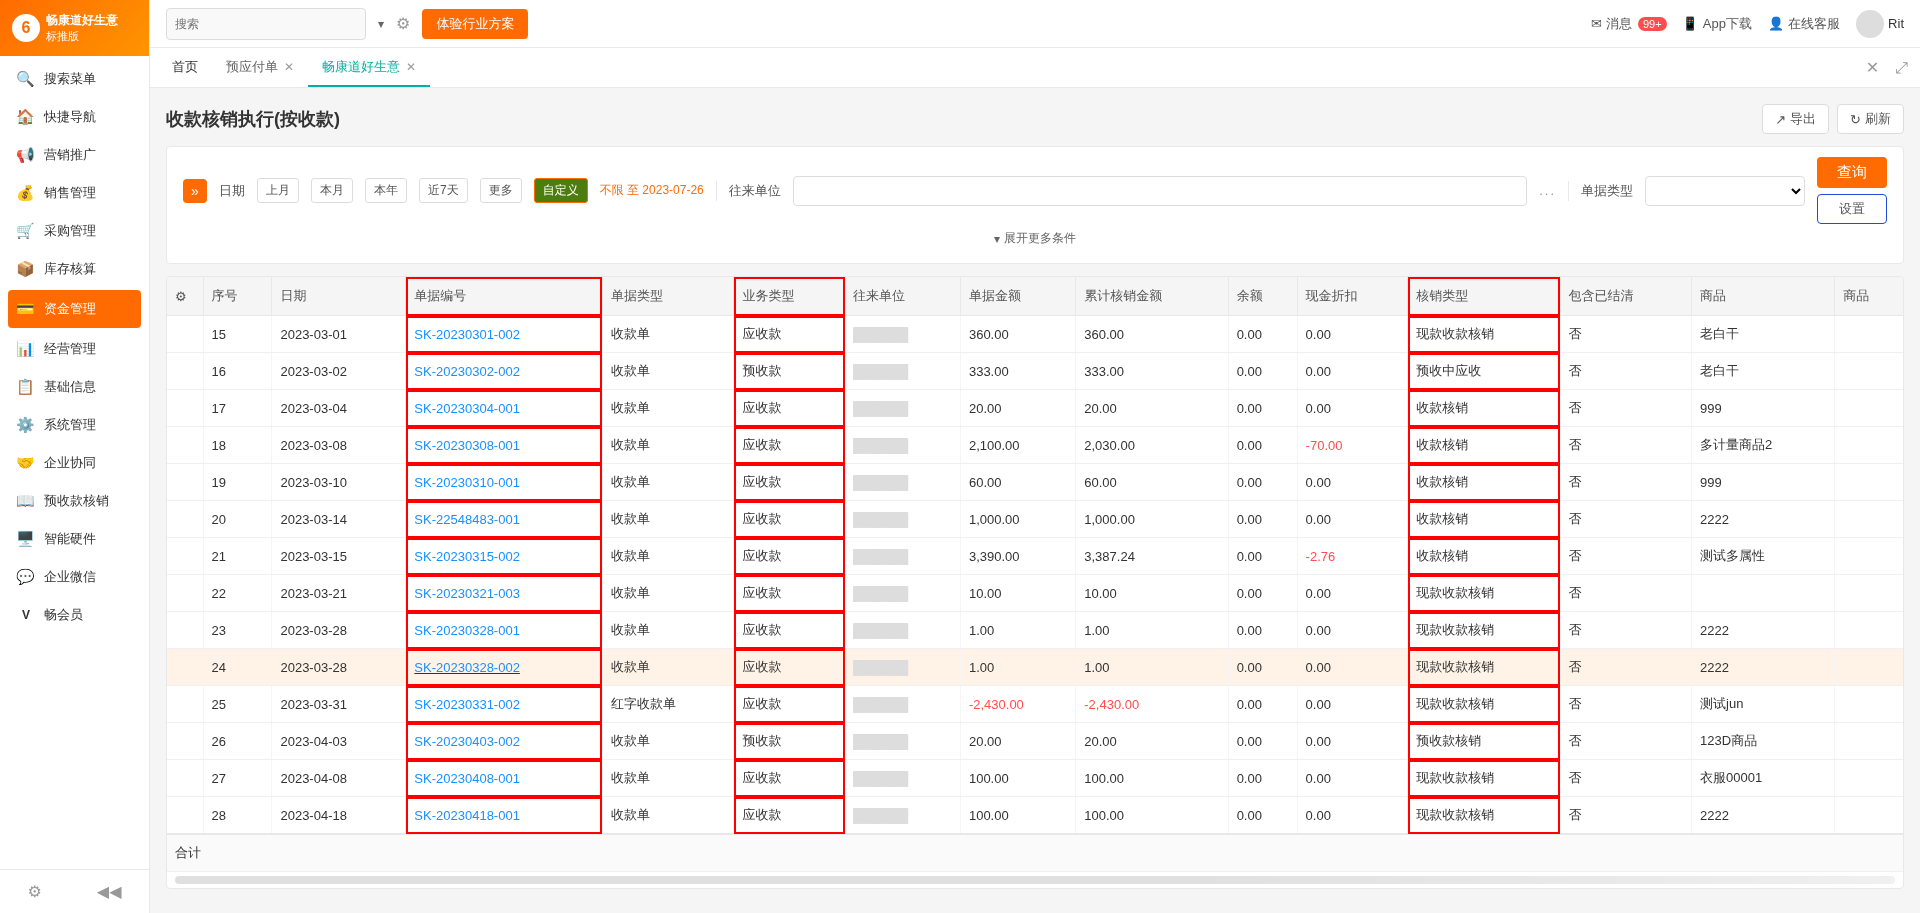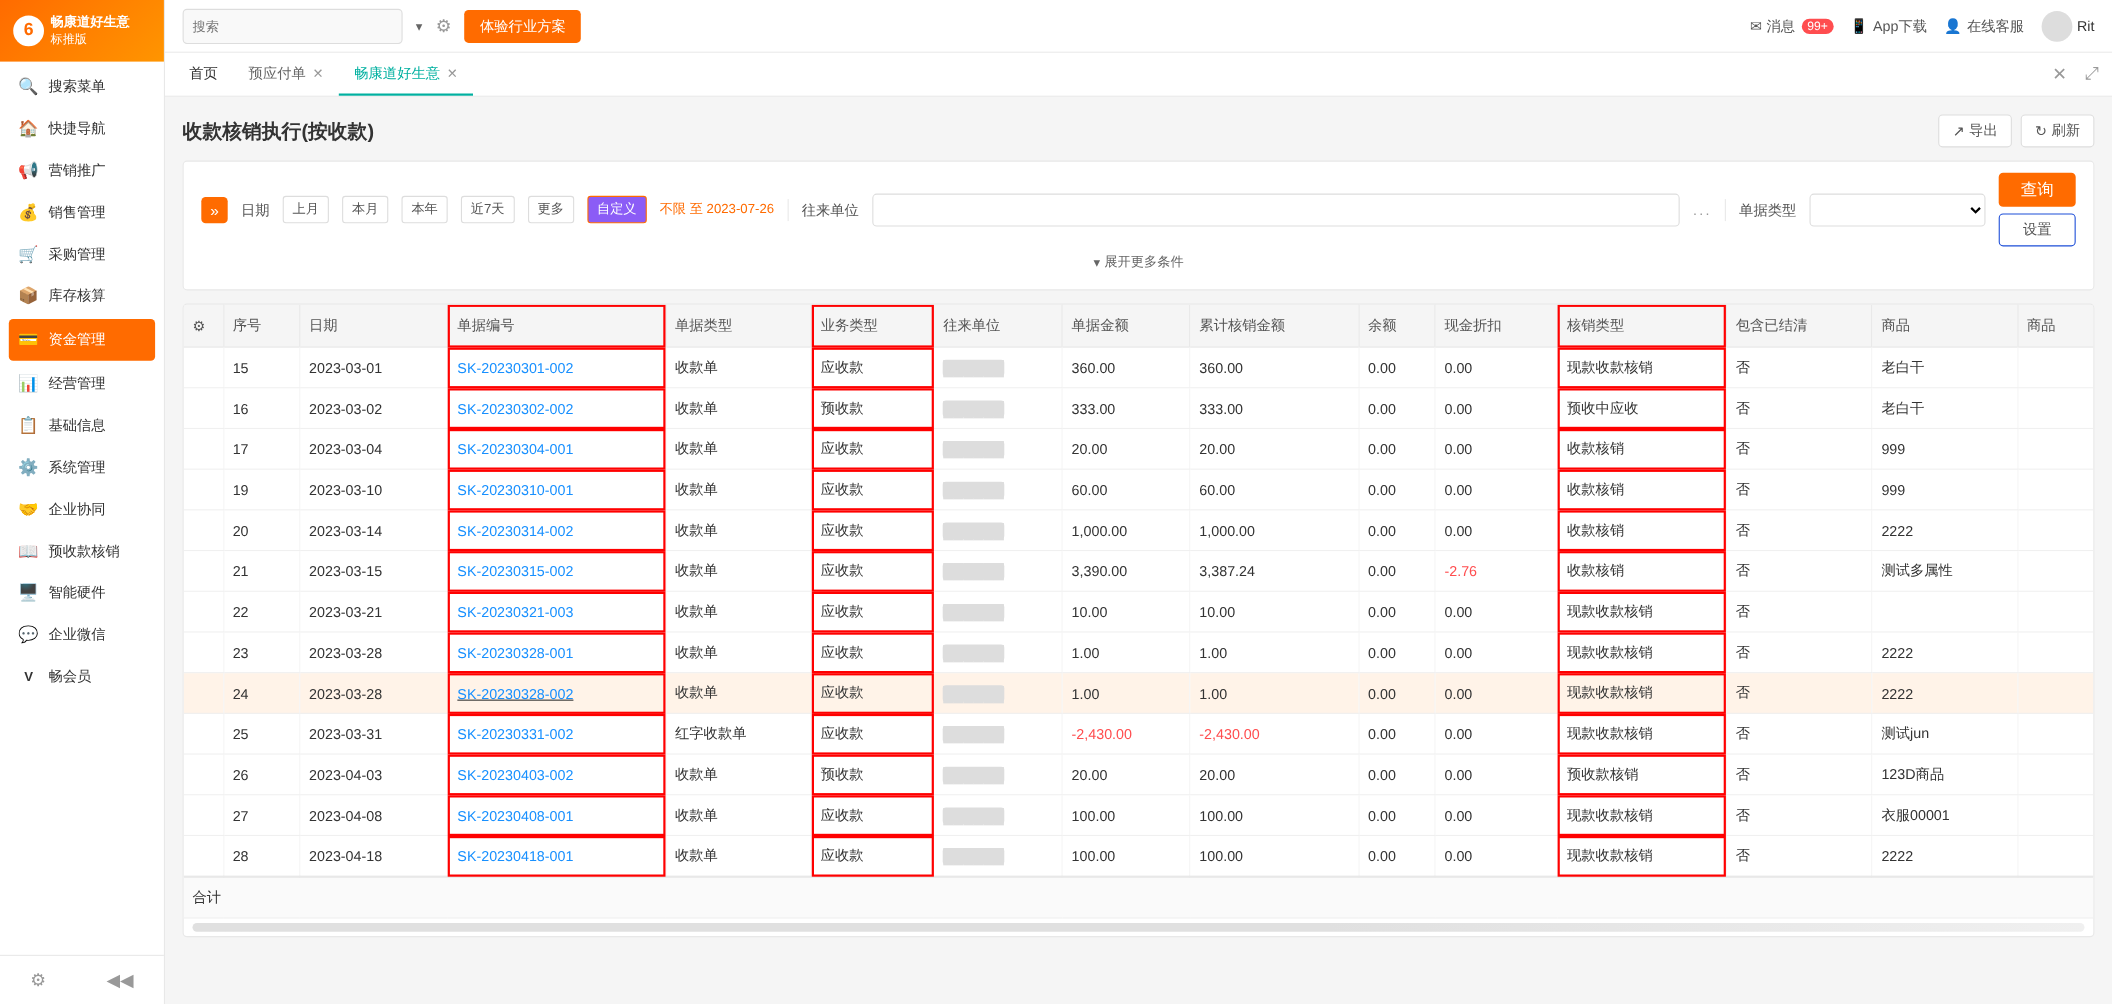--- a/index.html
+++ b/index.html
@@ -149,21 +149,21 @@
       border: none; border-radius: 4px;
       width: 24px; height: 24px;
       cursor: pointer; font-size: 14px;
       display: flex; align-items: center; justify-content: center;
     }
     .filter-label { color: #555; font-size: 13px; }
     .filter-date-btn {
       padding: 3px 8px; border-radius: 3px; cursor: pointer;
       font-size: 12px; border: 1px solid #ddd; background: white; color: #555;
     }
-    .filter-date-btn.custom { background: #8b5cf6; color: white; border-color: #ff6b00; }
+    .filter-date-btn.custom { background: #4d7c0f; color: white; border-color: #ff6b00; }
     .filter-date-range { font-size: 12px; color: #ff6b00; }
     .filter-divider { width: 1px; height: 20px; background: #e8e8e8; }
     .filter-input {
       flex: 1; height: 30px; border: 1px solid #ddd; border-radius: 4px;
       padding: 0 8px; font-size: 12px;
     }
     .filter-dots { color: #999; letter-spacing: 2px; }
     .filter-select {
       min-width: 160px; height: 30px; border: 1px solid #ddd; border-radius: 4px;
       padding: 0 8px; font-size: 12px; background: white;
@@ -476,40 +476,57 @@
               <td>20.00</td>
               <td>0.00</td>
               <td>0.00</td>
               <td style="outline:2px solid #ff0000;outline-offset:-2px;">收款核销</td>
               <td>否</td>
               <td>999</td>
               <td></td>
             </tr>
             <tr>
               <td></td>
+              <td>18</td>
+              <td>2023-03-08</td>
+              <td style="outline:2px solid #ff0000;outline-offset:-2px;"><a href="#">SK-20230308-001</a></td>
+              <td>收款单</td>
+              <td style="outline:2px solid #ff0000;outline-offset:-2px;">应收款</td>
+              <td><span style="background: rgb(221, 221, 221); color: rgb(221, 221, 221); border-radius: 3px;">██████</span></td>
+              <td>2,100.00</td>
+              <td>2,030.00</td>
+              <td>0.00</td>
+              <td class="negative">-70.00</td>
+              <td style="outline:2px solid #ff0000;outline-offset:-2px;">收款核销</td>
+              <td>否</td>
+              <td>多计量商品2</td>
+              <td></td>
+            </tr>
+            <tr>
+              <td></td>
               <td>19</td>
               <td>2023-03-10</td>
               <td style="outline:2px solid #ff0000;outline-offset:-2px;"><a href="#">SK-20230310-001</a></td>
               <td>收款单</td>
               <td style="outline:2px solid #ff0000;outline-offset:-2px;">应收款</td>
               <td><span style="background: rgb(221, 221, 221); color: rgb(221, 221, 221); border-radius: 3px;">██████</span></td>
               <td>60.00</td>
               <td>60.00</td>
               <td>0.00</td>
               <td>0.00</td>
               <td style="outline:2px solid #ff0000;outline-offset:-2px;">收款核销</td>
               <td>否</td>
               <td>999</td>
               <td></td>
             </tr>
             <tr>
               <td></td>
               <td>20</td>
               <td>2023-03-14</td>
-              <td style="outline:2px solid #ff0000;outline-offset:-2px;"><a href="#">SK-20230314-002</a></td>
+              <td style="outline:2px solid #ff0000;outline-offset:-2px;"><a href="#">SK-22548483-001</a></td>
               <td>收款单</td>
               <td style="outline:2px solid #ff0000;outline-offset:-2px;">应收款</td>
               <td><span style="background: rgb(221, 221, 221); color: rgb(221, 221, 221); border-radius: 3px;">██████</span></td>
               <td>1,000.00</td>
               <td>1,000.00</td>
               <td>0.00</td>
               <td>0.00</td>
               <td style="outline:2px solid #ff0000;outline-offset:-2px;">收款核销</td>
               <td>否</td>
               <td>2222</td>

